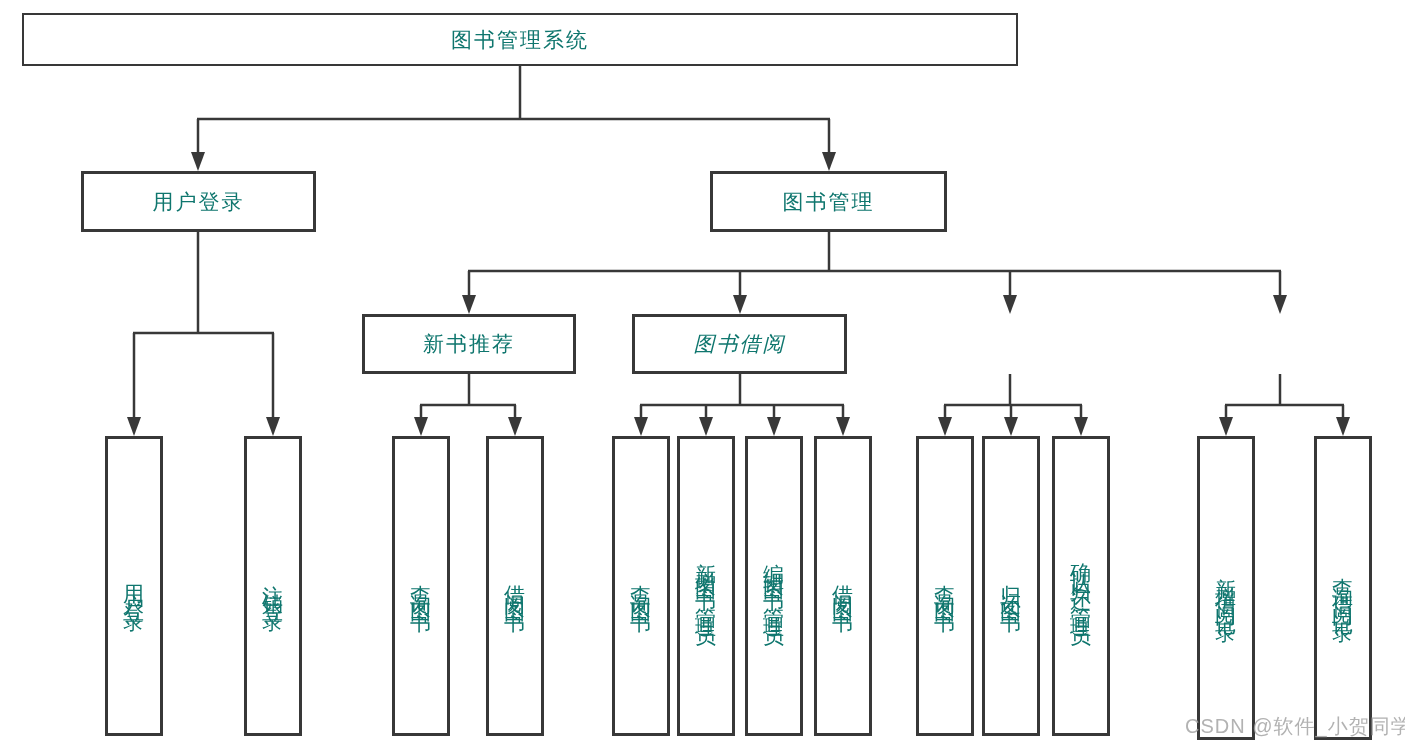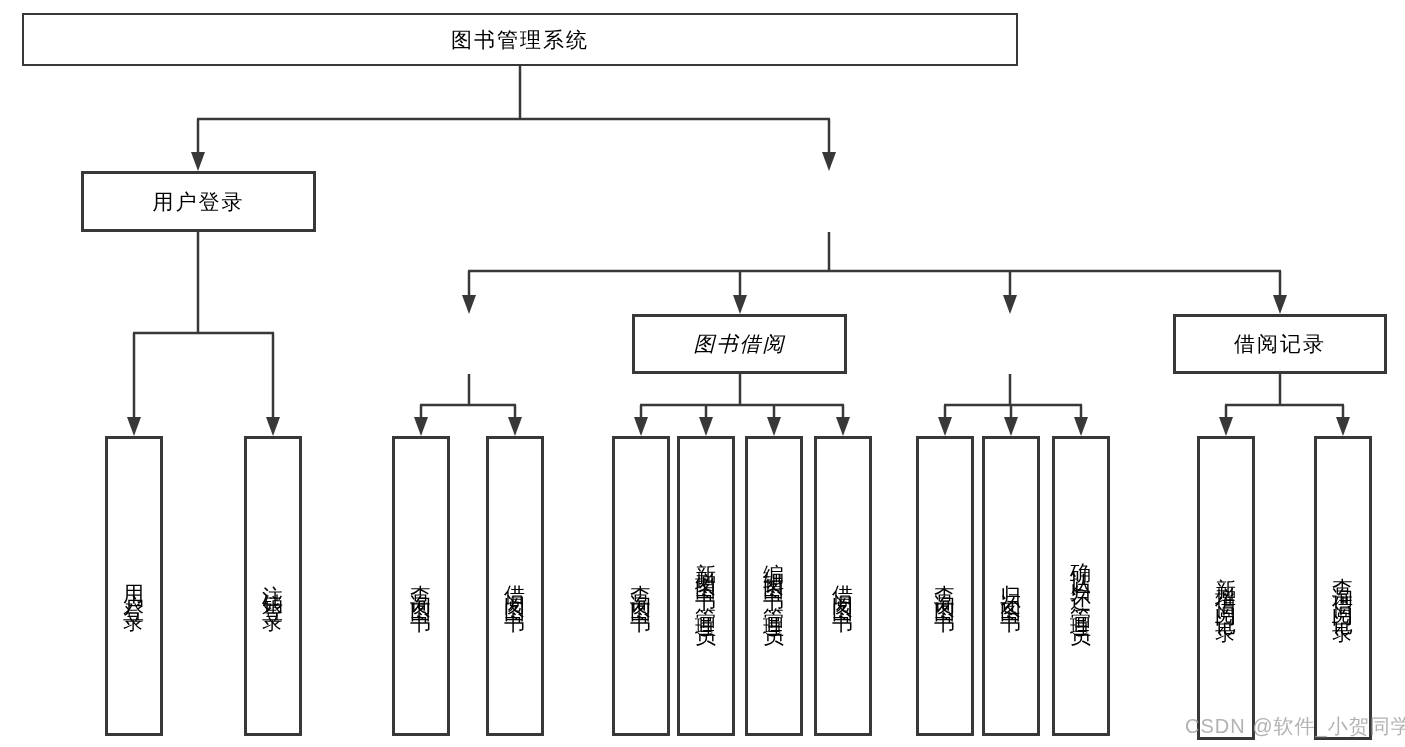--- a/index.html
+++ b/index.html
@@ -17,21 +17,21 @@
     z-index: 1;
   }
   .node {
     position: absolute;
     box-sizing: border-box;
     background: #ffffff;
     border: 3px solid #383838;
     display: flex;
     align-items: center;
     justify-content: center;
-    color: #000000;
+    color: #0f766e;
     z-index: 2;
   }
   .node.root {
     left: 22px; top: 13px; width: 996px; height: 53px;
     border-width: 2px;
   }
   .h-label {
     font-size: 21px;
     letter-spacing: 2px;
     white-space: nowrap;
@@ -130,26 +130,29 @@
     </g>
   </svg>
 
   <div class="node root">
     <span class="h-label">图书管理系统</span>
   </div>
 
   <div class="node lvl1" style="left:81px; width:235px;">
     <span class="h-label">用户登录</span>
   </div>
+  <div class="node lvl1" style="left:710px; width:237px;">
+    <span class="h-label">图书管理</span>
+  </div>
 
+  <div class="node lvl2" style="left:362px; width:214px;">
+    <span class="h-label">新书推荐</span>
+  </div>
   <div class="node lvl2" style="left:632px; width:215px;font-style:italic;">
     <span class="h-label">图书借阅</span>
-  </div>
-  <div class="node lvl2" style="left:1173px; width:214px;">
-    <span class="h-label">借阅记录</span>
   </div>
 
   <div class="node leaf" style="left:105px;">
     <span class="vtext">用户登录</span>
   </div>
   <div class="node leaf" style="left:244px;">
     <span class="vtext">注销登录</span>
   </div>
 
   <div class="node leaf" style="left:392px;">

